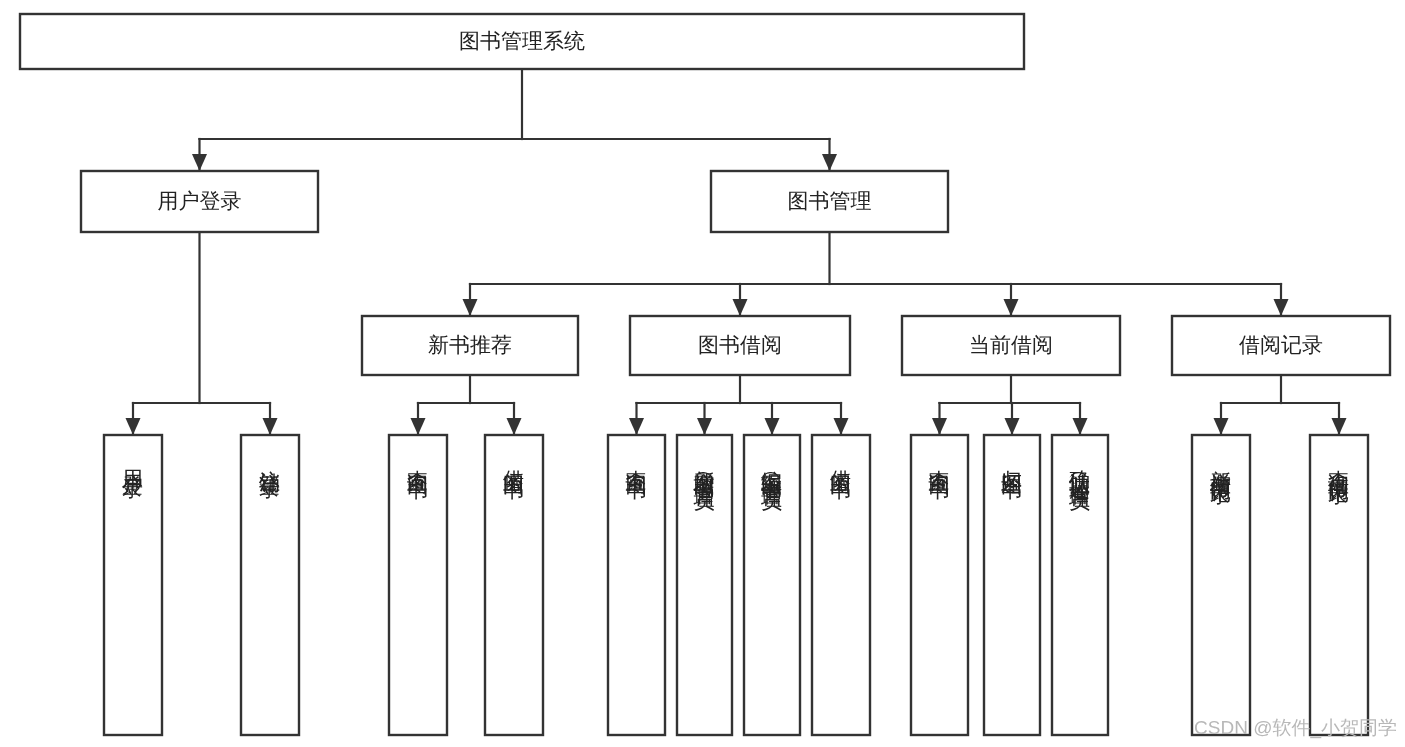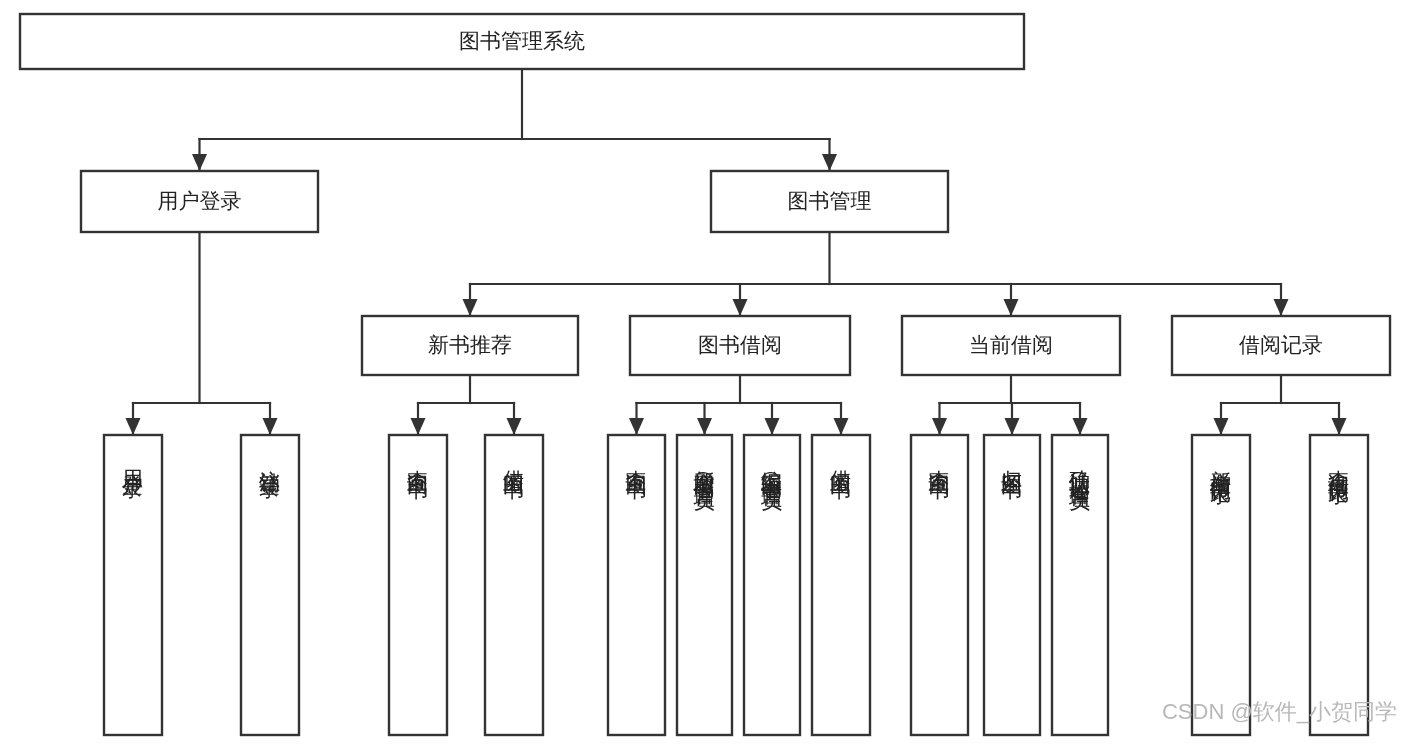--- a/index.html
+++ b/index.html
@@ -57,23 +57,23 @@
     color: #222222;
     letter-spacing: 3px;
     line-height: 1;
     white-space: nowrap;
     pointer-events: none;
     transform: translateX(-50%);
   }
   .watermark {
     position: absolute;
     right: 8px;
-    bottom: 20px;
+    bottom: 6px;
     font-family: "Liberation Sans", "DejaVu Sans", sans-serif;
-    font-size: 22px;
+    font-size: 19px;
     color: #b8b8b8;
     white-space: nowrap;
   }
 </style>
 </head>
 <body>
 
 <div id="diagram-root">
   <svg id="tree-svg" viewBox="0 0 1405 747">
     <g id="connector-layer">

